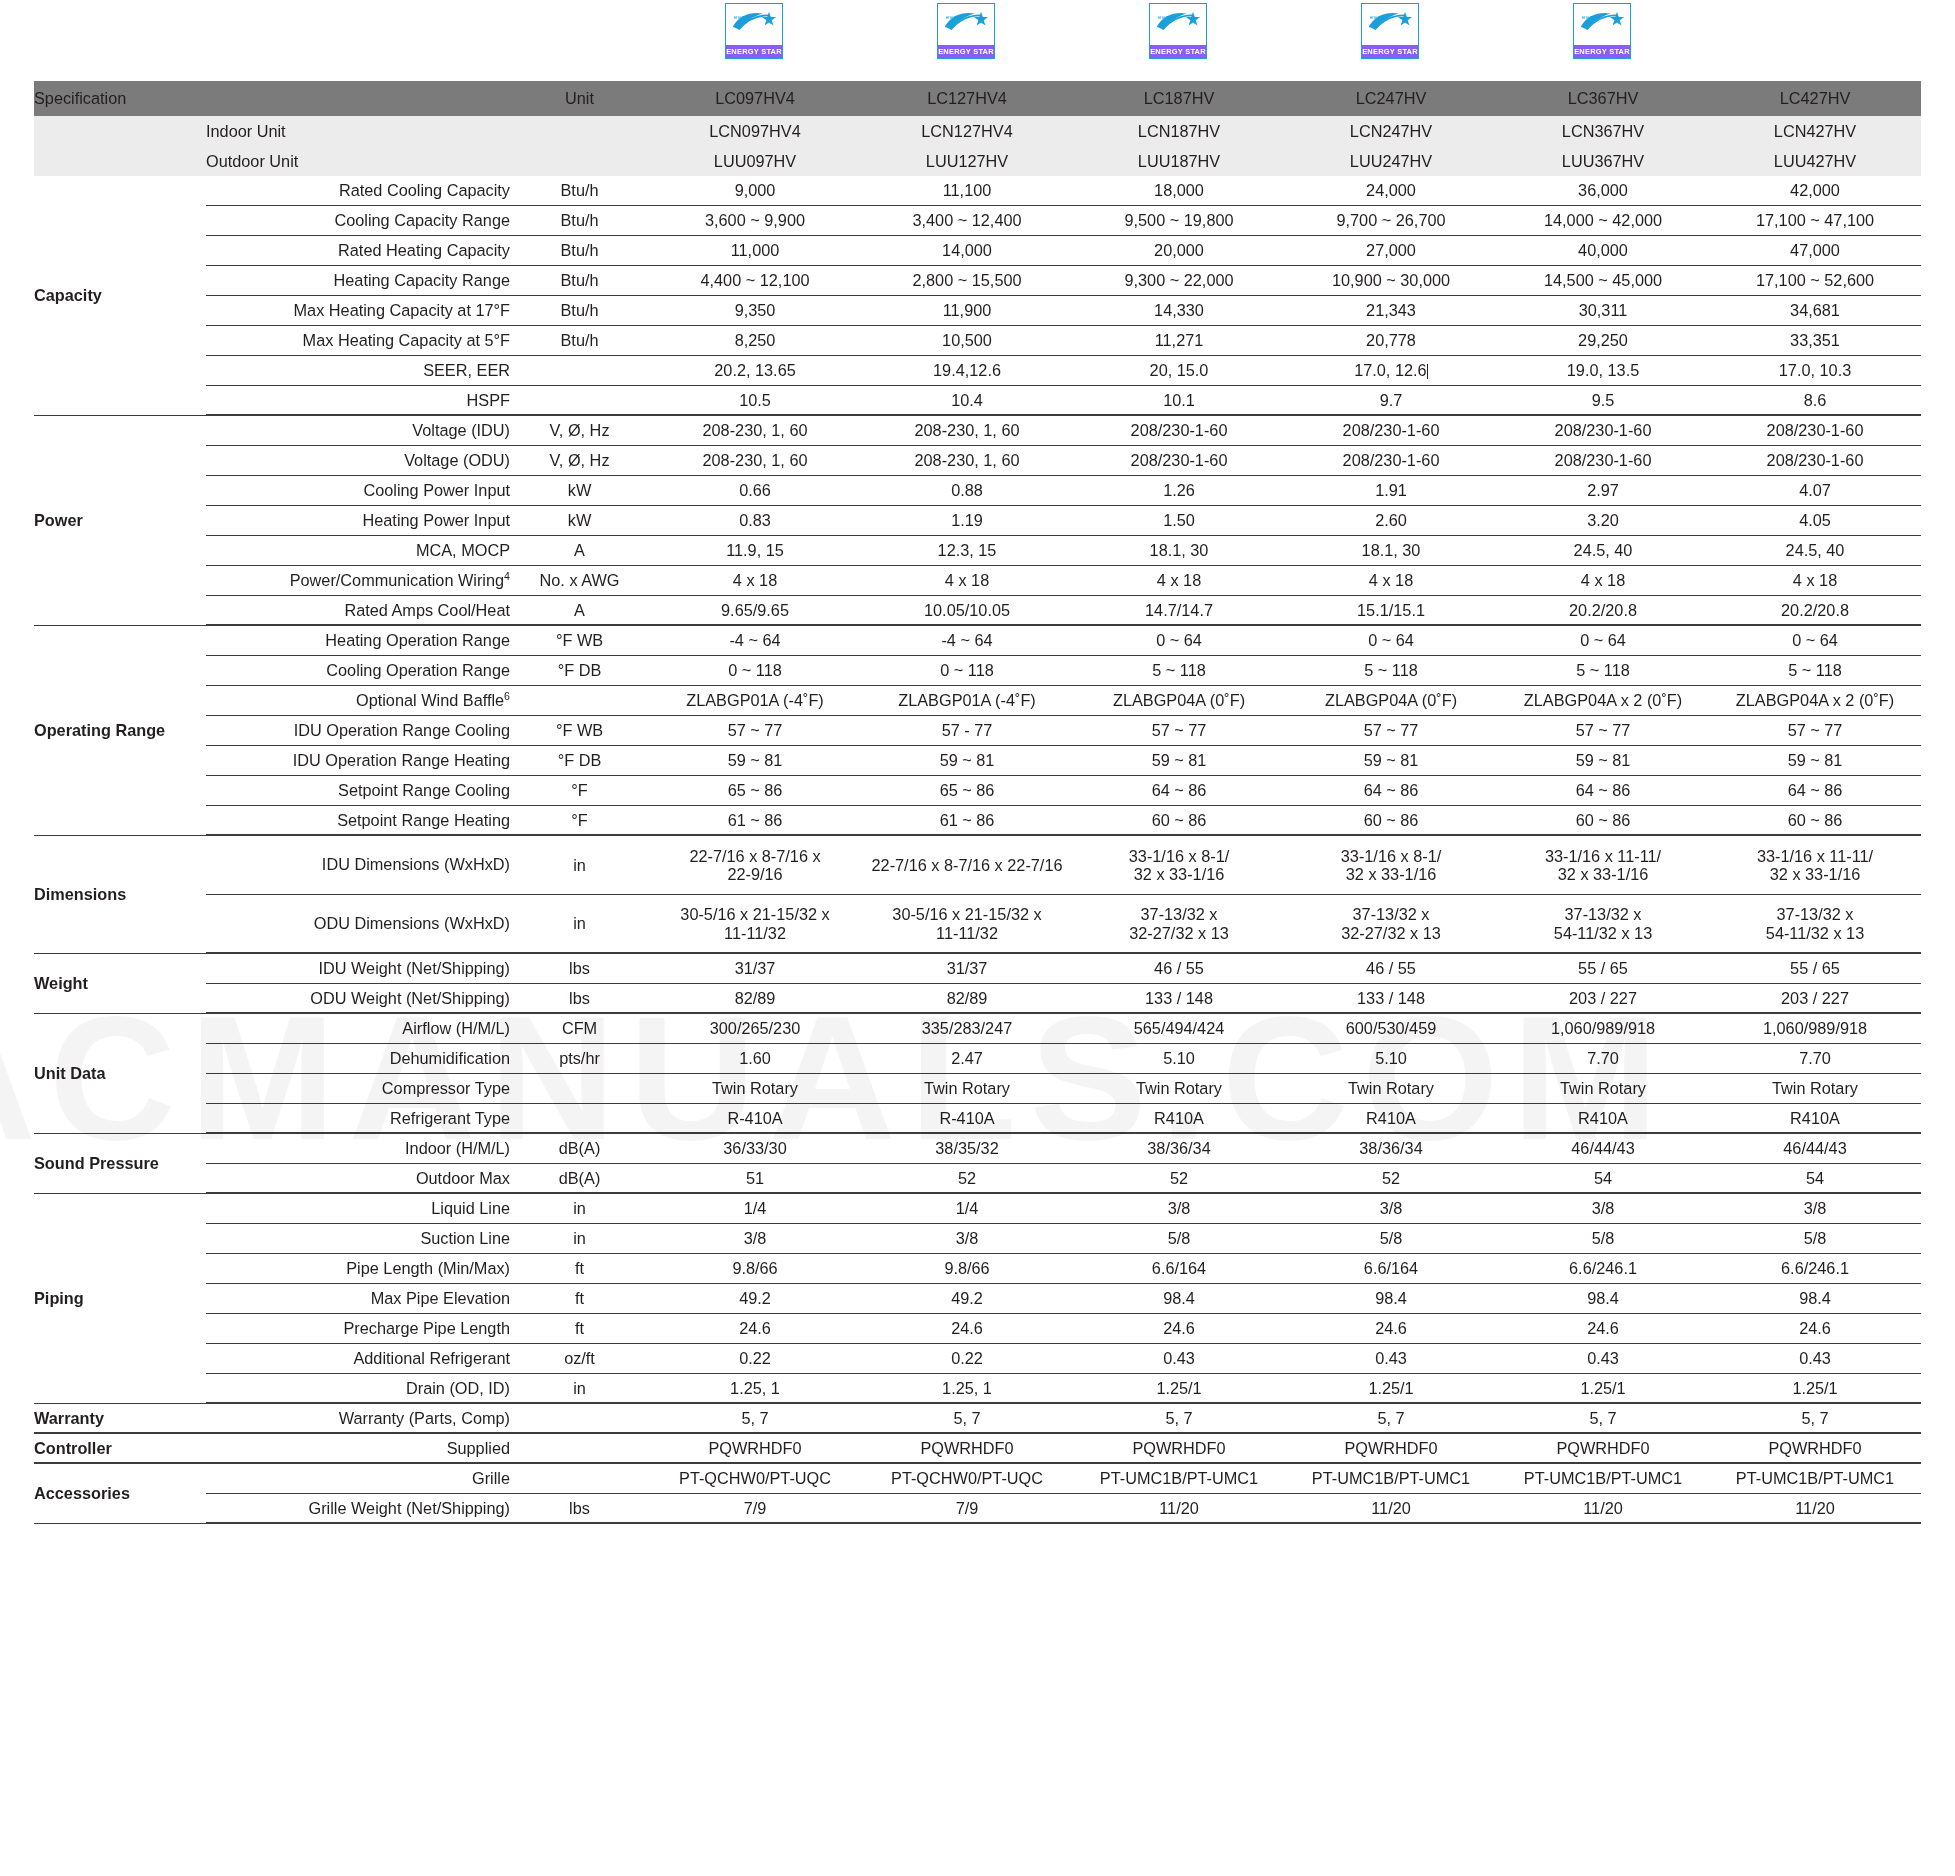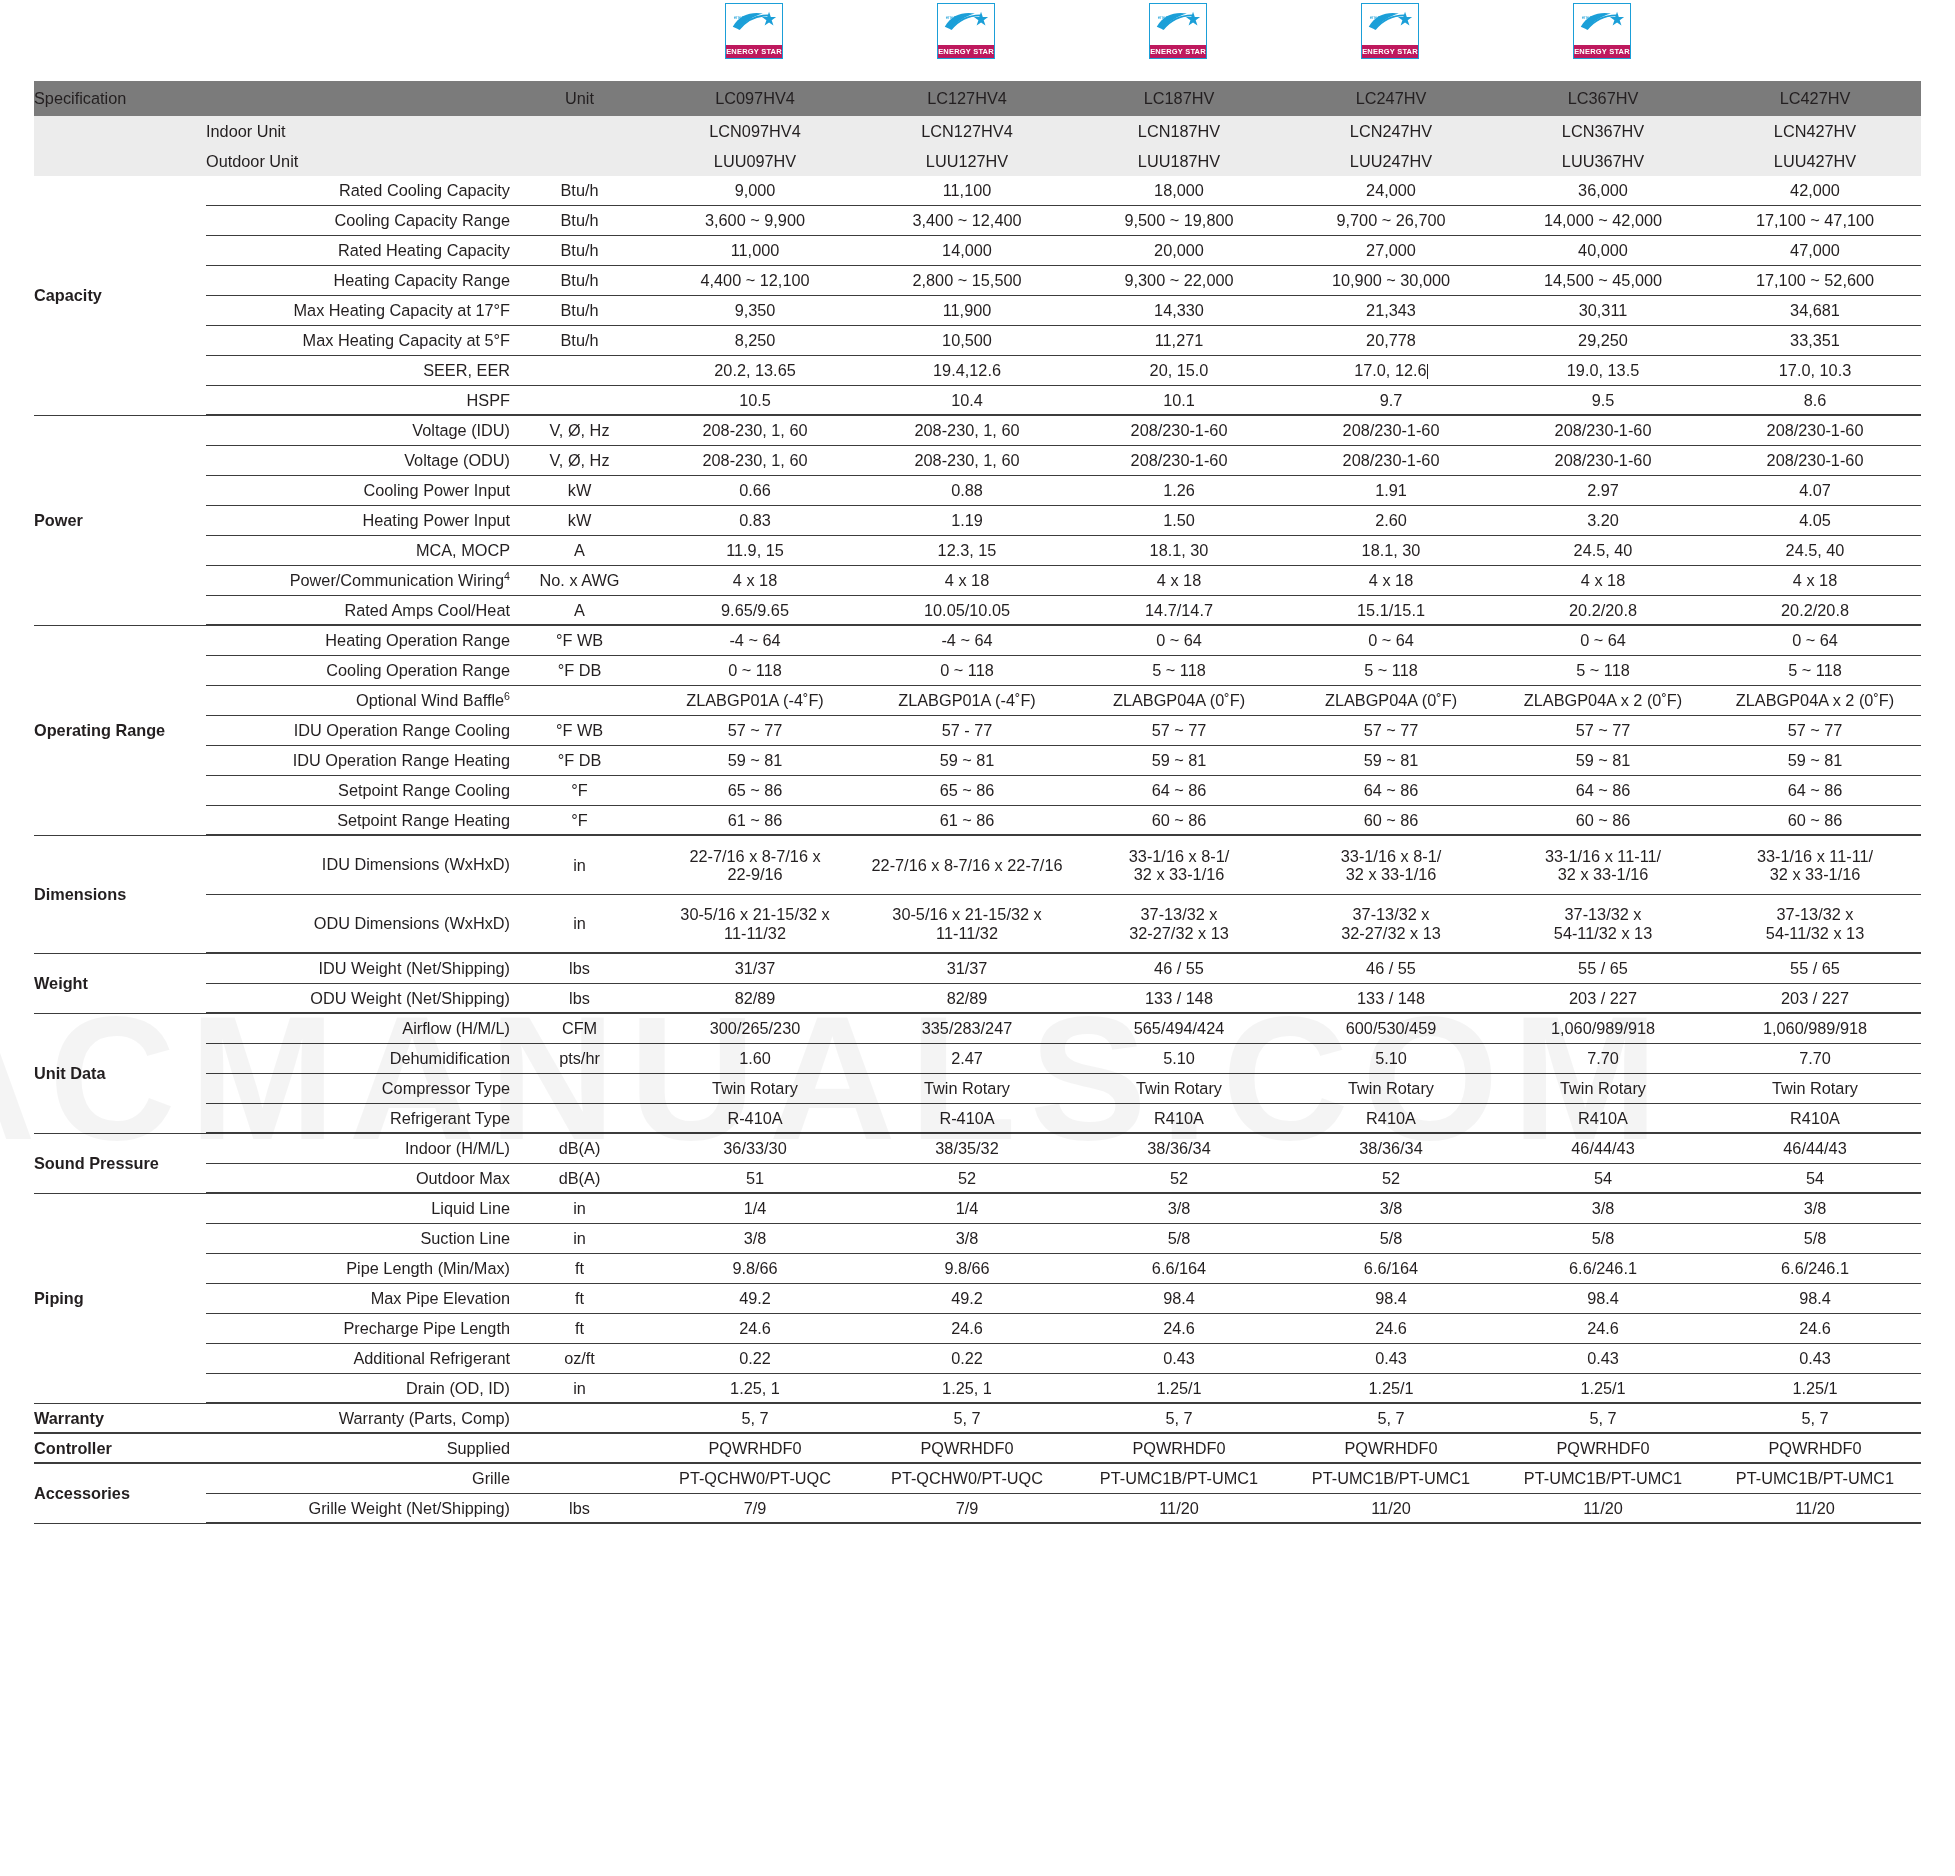--- a/index.html
+++ b/index.html
@@ -29,21 +29,21 @@
   .estar{
     width:58px;height:56px;border:1.8px solid #1b9fd8;background:#ffffff;
     display:flex;flex-direction:column;align-items:center;justify-content:flex-end;
     position:relative;box-sizing:border-box;
   }
   .estar .swoosh{
     position:absolute;top:5.3px;left:50%;transform:translateX(-50%);
     width:46px;height:25px;
   }
   .estar .estar-txt{
-    font-size:7.5px;font-weight:bold;color:#ffffff;background:#be185d;
+    font-size:7.5px;font-weight:bold;color:#ffffff;background:#8b5cf6;
     width:100%;text-align:center;line-height:13px;letter-spacing:0.2px;
     font-family:"Liberation Sans",sans-serif;
   }
 
   
   table.spec{border-collapse:separate;border-spacing:0;width:1887px;table-layout:fixed;}
   table.spec td{
     vertical-align:middle;padding:0;
     font-size:16.3px;color:#231f20;
     font-family:"Liberation Sans",sans-serif;

